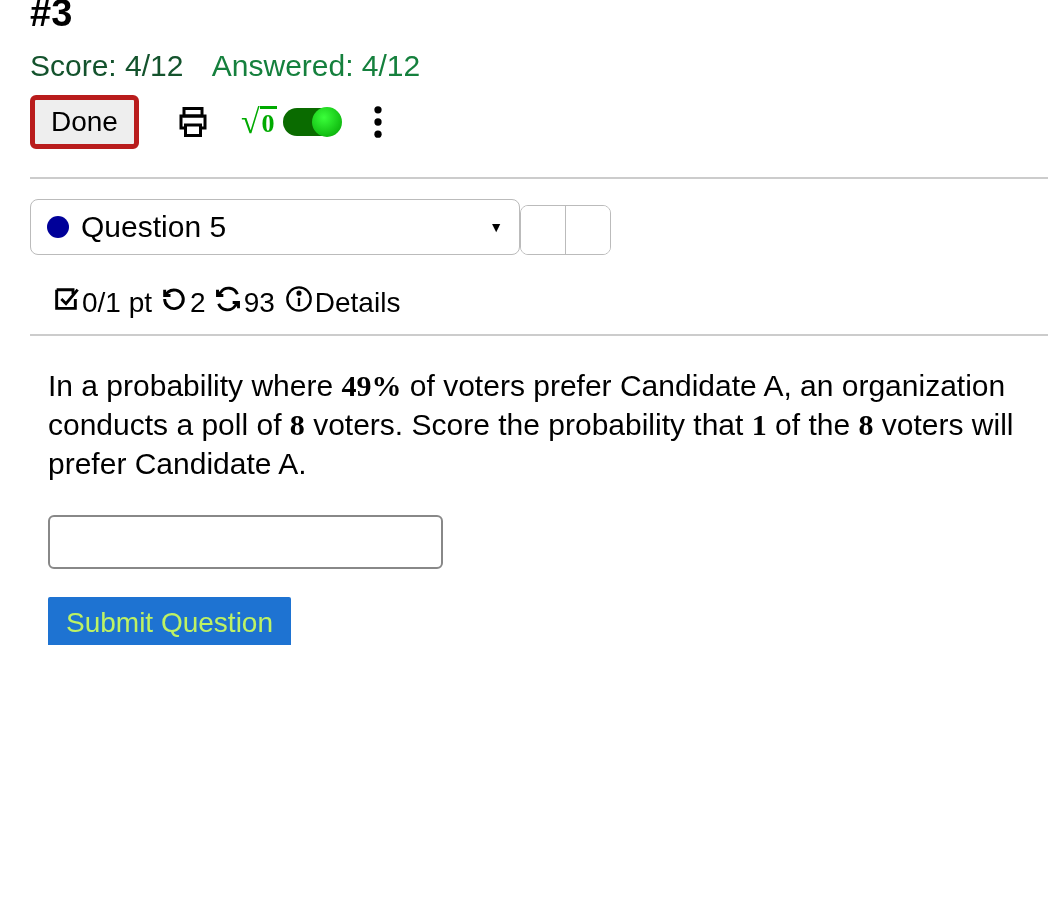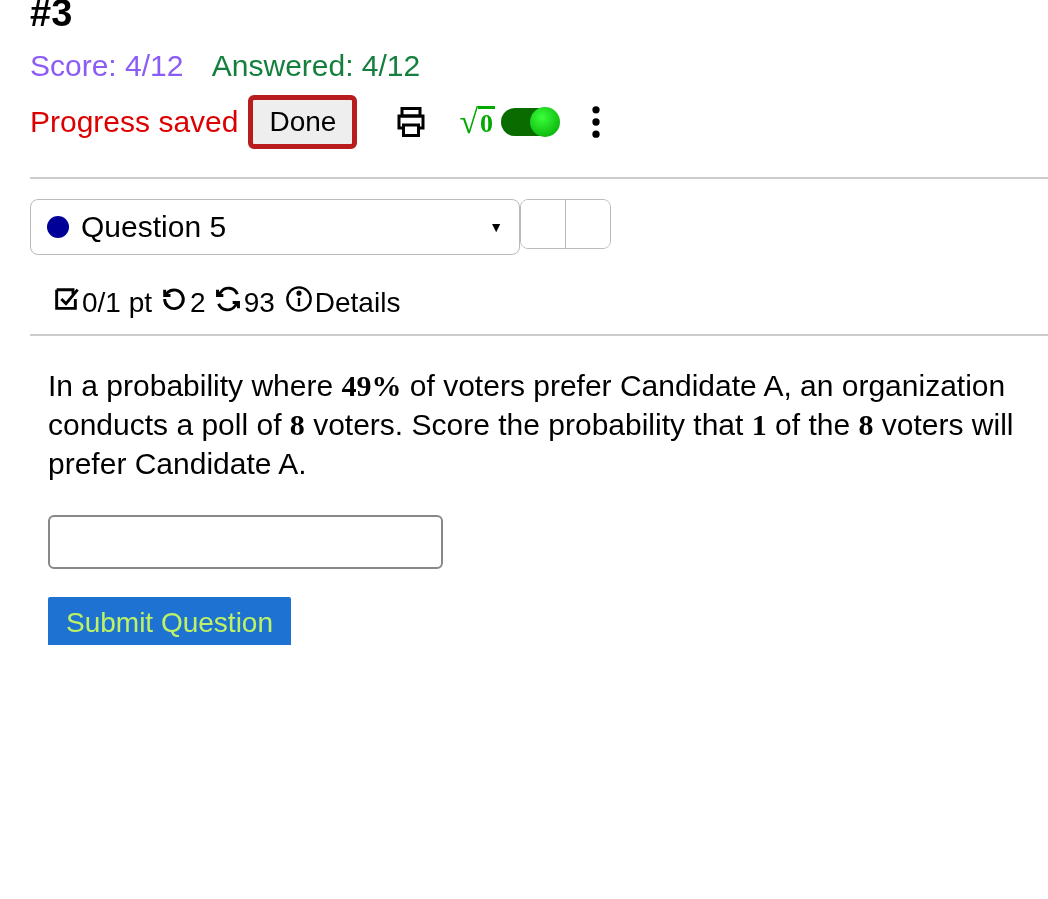--- a/index.html
+++ b/index.html
@@ -13,21 +13,21 @@
   }
   .header-title {
     font-weight: bold;
     font-size: 38px;
     margin-top: -8px;
     margin-bottom: 14px;
   }
   .score-row {
     margin-bottom: 12px;
   }
-  .score-label { color: #8b5cf6; }
+  .score-label { color: #14532d; }
   .answered-label { color: #15803d; margin-left: 20px; }
   .action-row {
     display: flex;
     align-items: center;
     gap: 10px;
     margin-bottom: 28px;
   }
   .progress-saved { color: #d00; }
   .done-btn {
     background: #eee;
@@ -67,21 +67,21 @@
   }
   .kebab { margin-left: 22px; cursor: pointer; }
   .kebab svg { width: 10px; height: 34px; display:block; }
   hr.sep {
     border: none;
     border-top: 2px solid #ccc;
     margin: 0;
   }
   .q-row {
     display: flex;
-    align-items: flex-start;
+    align-items: flex-end;
     padding: 20px 0;
   }
   .q-dropdown {
     display: flex;
     align-items: center;
     border: 1px solid #bbb;
     border-radius: 8px;
     padding: 10px 16px;
     width: 490px;
     background: #fff;
@@ -156,21 +156,20 @@
 
 
 <div class="header-title">#3</div>
 
 <div class="score-row">
   <span class="score-label">Score: 4/12</span>
   <span class="answered-label">Answered: 4/12</span>
 </div>
 
 <div class="action-row">
-  <span class="progress-saved">Progress saved</span>
   <button class="done-btn">Done</button>
   <button class="icon-btn" style="margin-left:26px">
     <span class="icon-print">
       <svg viewBox="0 0 24 24" fill="none" stroke="#000" stroke-width="2">
         <rect x="6" y="3" width="12" height="5"></rect>
         <path d="M4 8h16v8h-3v5H7v-5H4z"></path>
         <rect x="7" y="14" width="10" height="7"></rect>
       </svg>
     </span>
   </button>

